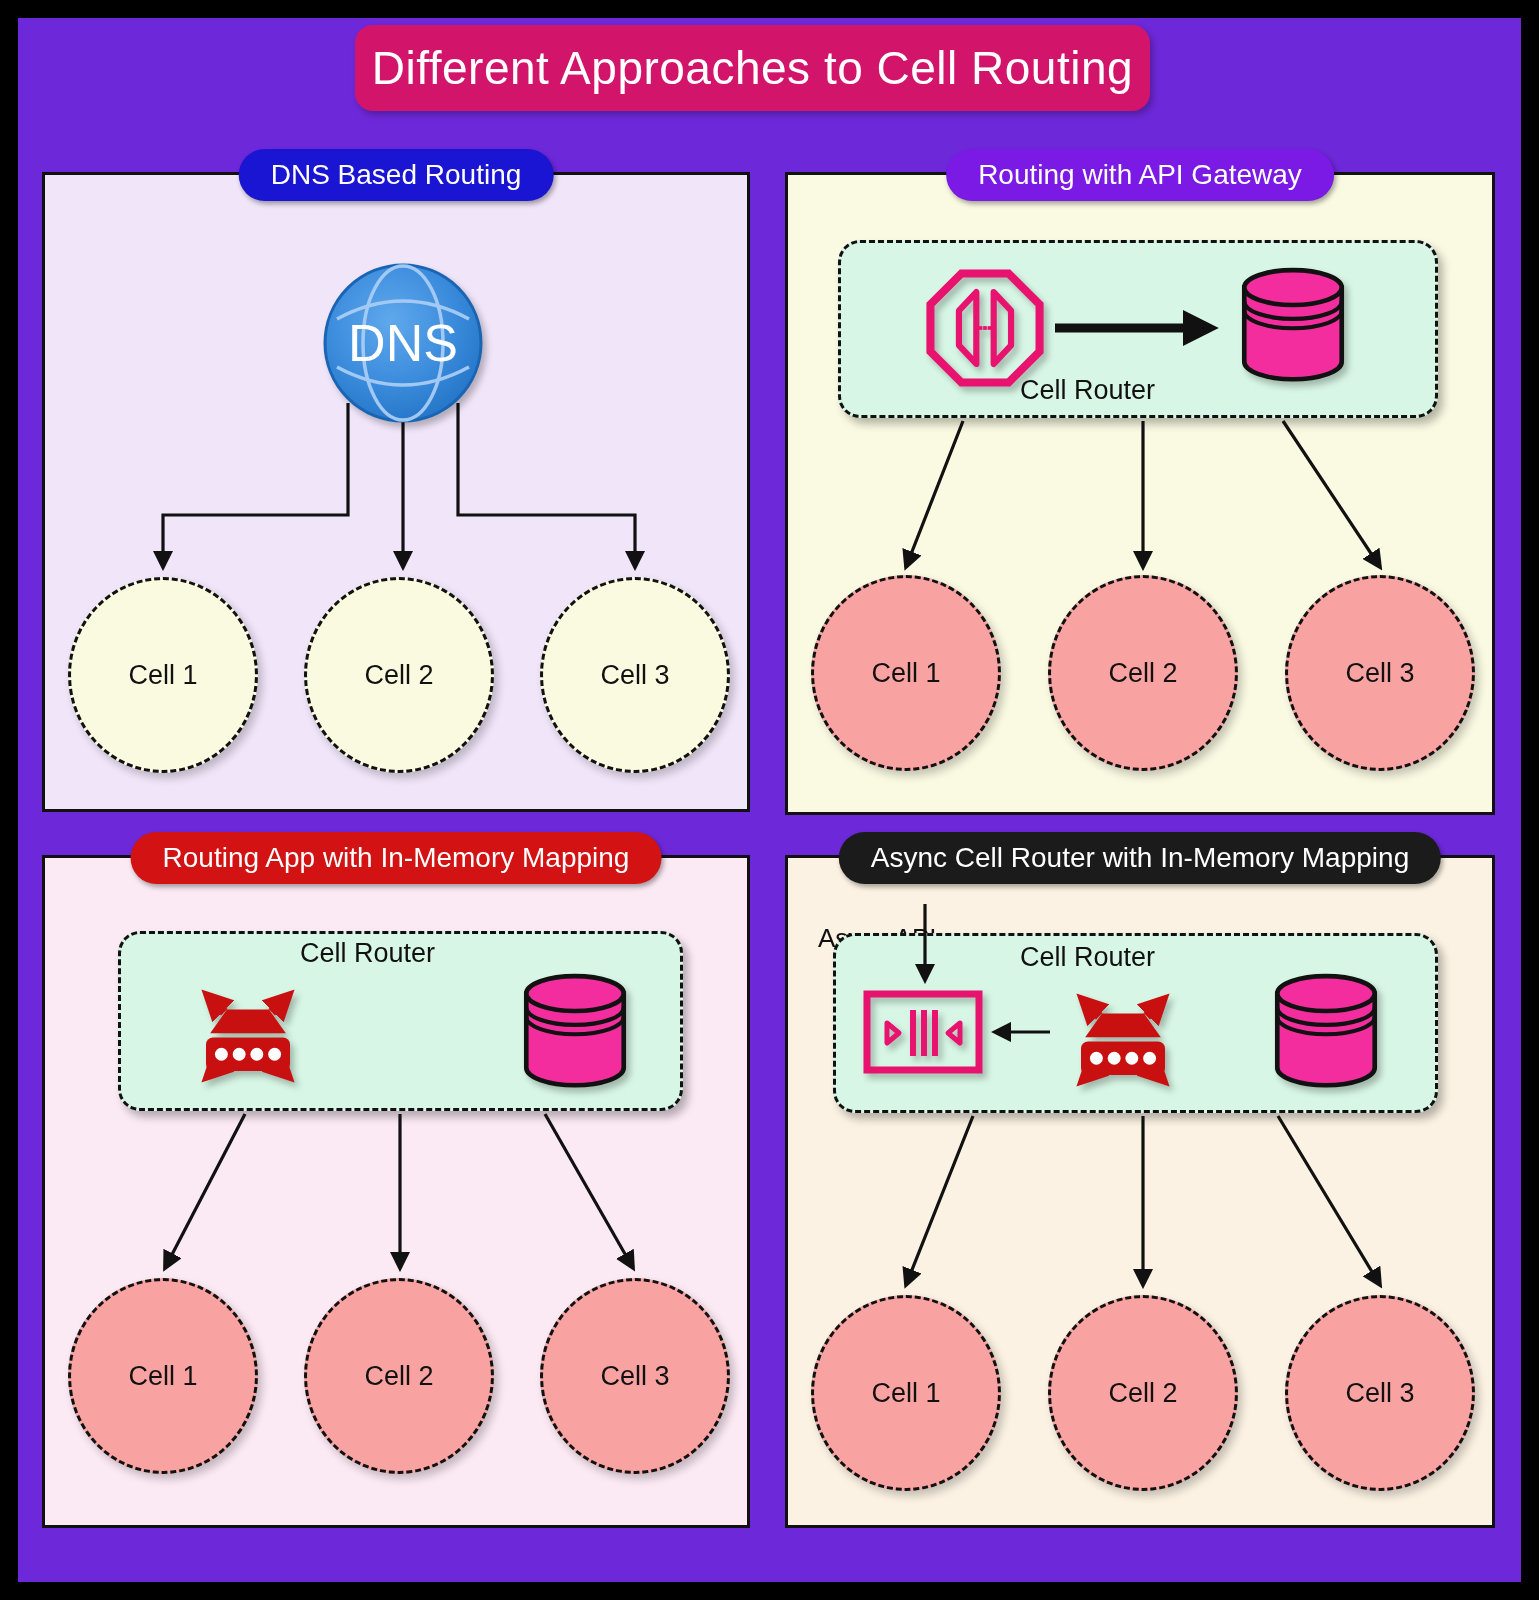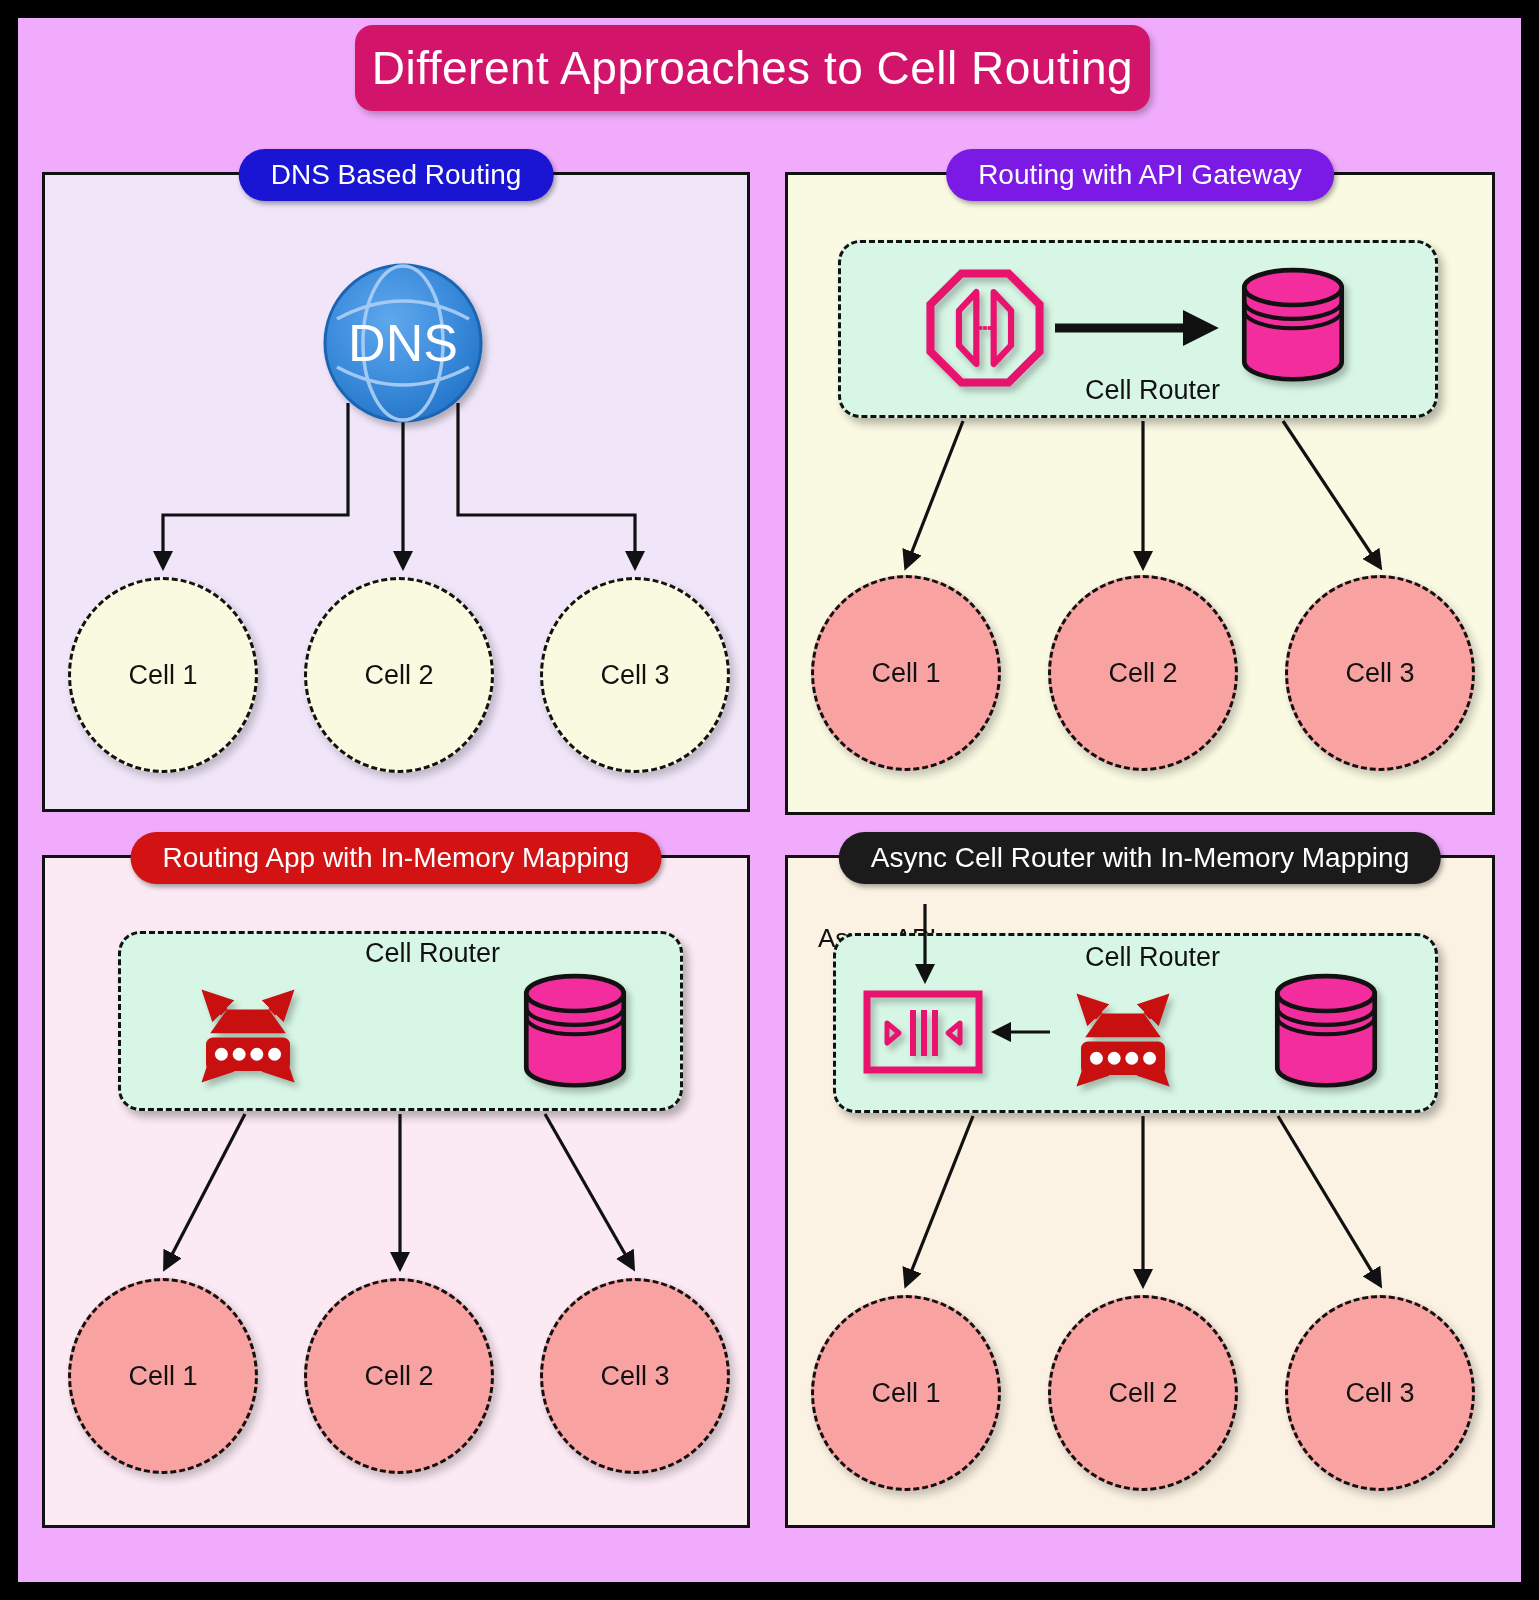--- a/index.html
+++ b/index.html
@@ -1,19 +1,19 @@
 <!DOCTYPE html>
 <html><head>
 <meta charset="utf-8">
 <style>
   html,body{margin:0;padding:0;background:#000;}
   *{box-sizing:border-box;}
   #frame{
     position:relative;width:1539px;height:1600px;
-    background:#f0abfc;border:18px solid #000;
+    background:#6d28d9;border:18px solid #000;
     font-family:"Liberation Sans",sans-serif;color:#111;
     overflow:hidden;
   }
   .title-pill{
     position:absolute;left:337px;top:7px;width:795px;height:86px;
     background:#D2156B;border-radius:18px;color:#fff;
     display:flex;align-items:center;justify-content:center;
     font-size:46px;letter-spacing:.5px;
     box-shadow:3px 4px 6px rgba(0,0,0,.25);
   }
@@ -37,21 +37,21 @@
     position:absolute;background:#D7F6E5;border:3.5px dashed #111;
     border-radius:22px;box-shadow:5px 6px 8px rgba(0,0,0,.28);
   }
   .cell{
     position:absolute;width:190px;height:196px;border-radius:50%;
     border:3px dashed #111;display:flex;align-items:center;justify-content:center;
     font-size:27px;box-shadow:4px 5px 8px rgba(0,0,0,.22);
   }
   .cell-cream{background:#FAFAE0;}
   .cell-salmon{background:#F9A2A2;}
-  .diagram-label{position:absolute;font-size:27px;color:#111;text-align:right;}
+  .diagram-label{position:absolute;font-size:27px;color:#111;text-align:left;}
   .small-label{position:absolute;font-size:26px;color:#111;margin-top:29px;}
   .connect{position:absolute;left:0;top:0;pointer-events:none;z-index:2;}
   .icon{position:absolute;filter:drop-shadow(4px 5px 3px rgba(0,0,0,.25));z-index:3;}
   .conn{stroke:#111;stroke-width:3.2;fill:none;}
   .conn-thick{stroke:#111;stroke-width:9;fill:none;}
 </style>
 </head>
 <body>
 
 <div id="frame">

